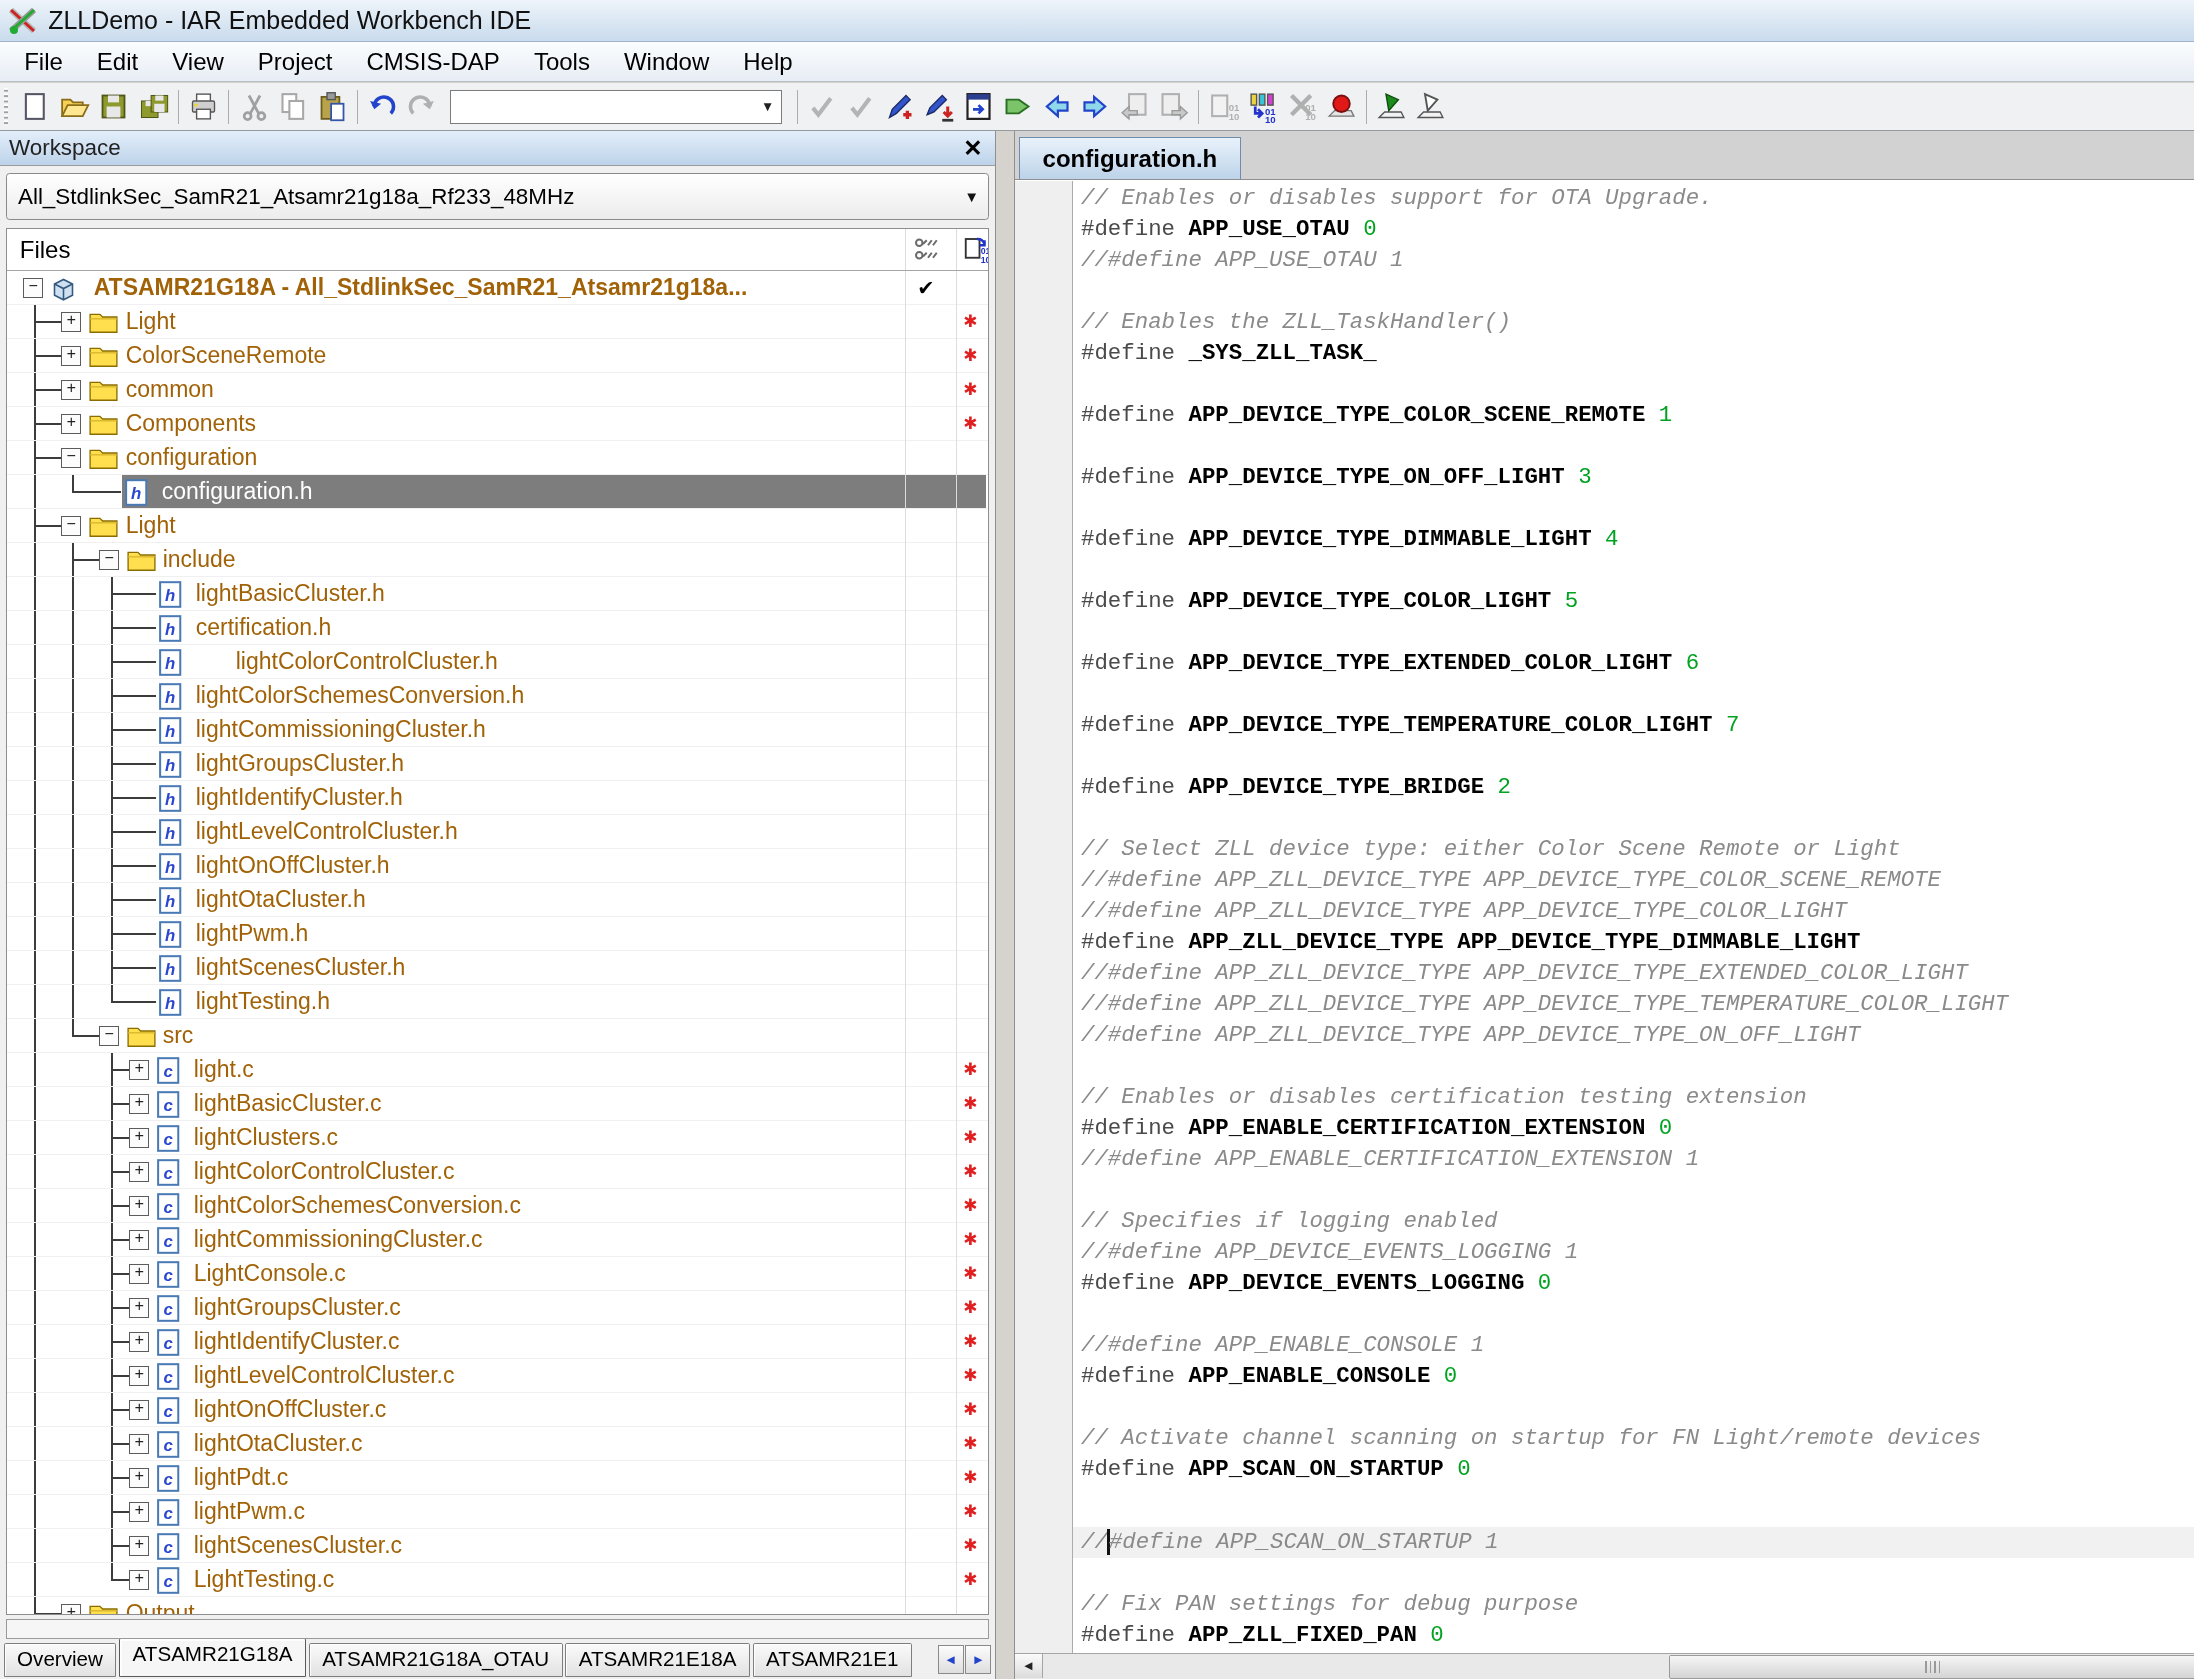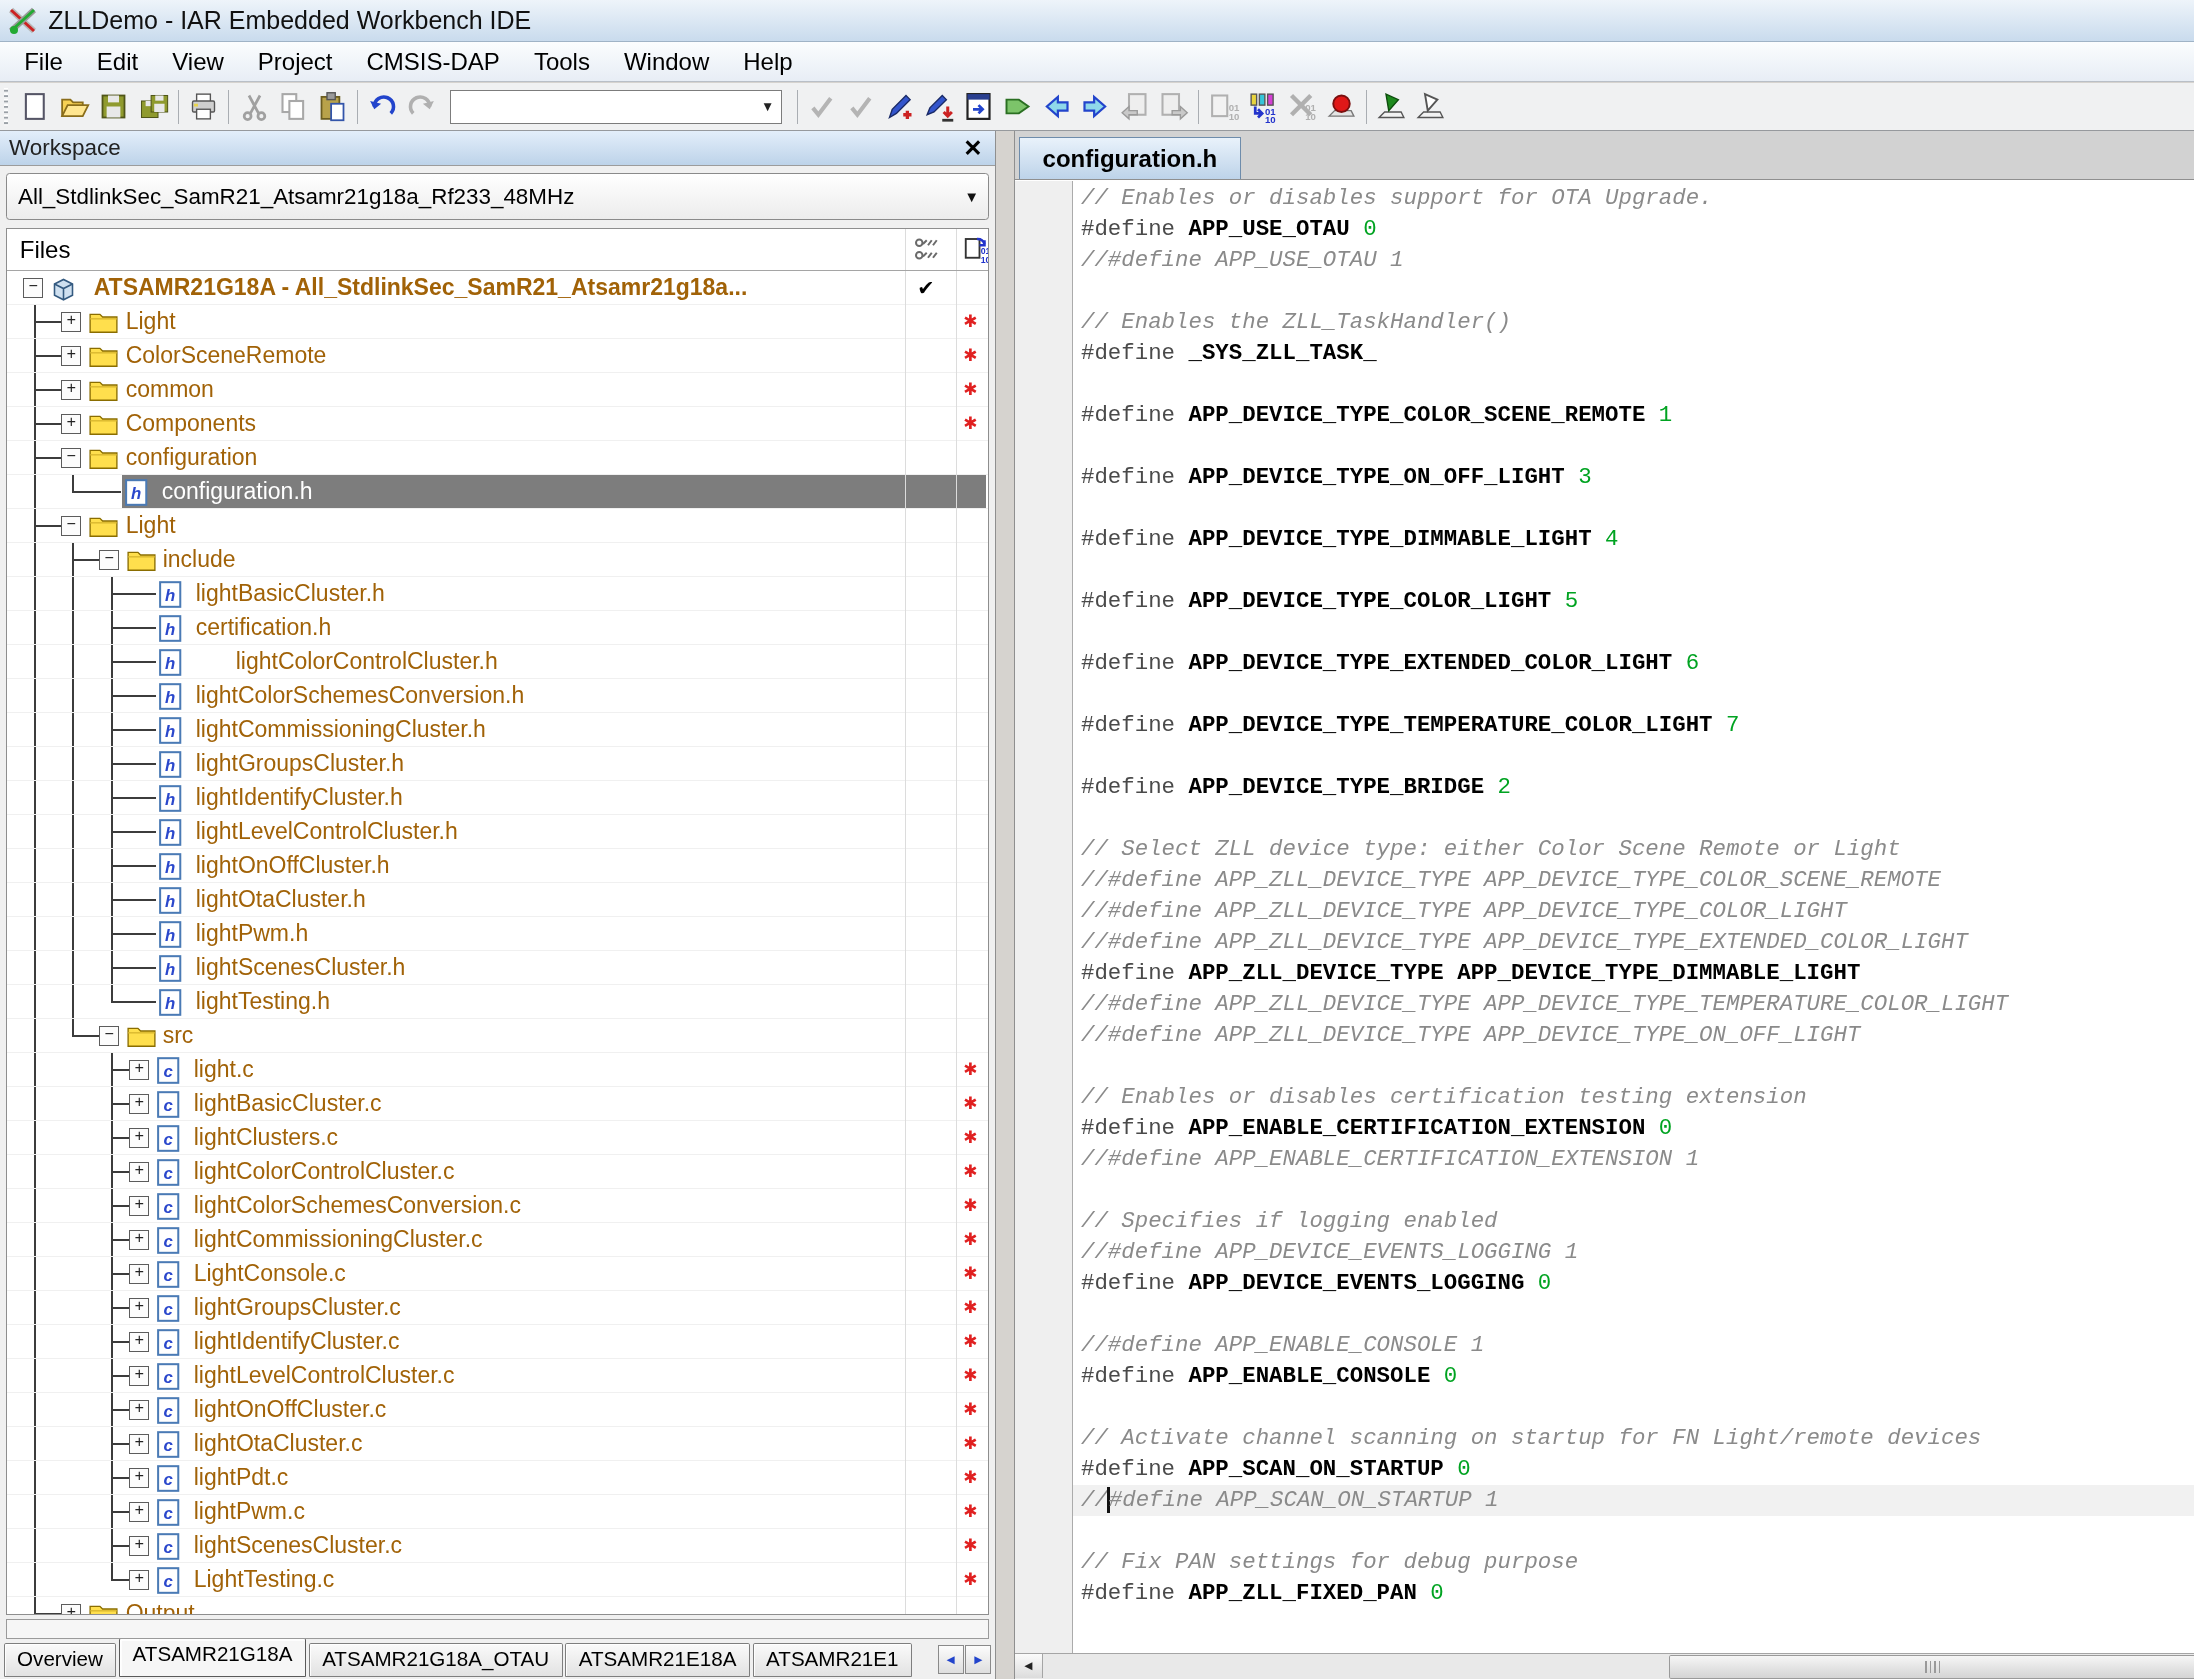--- a/index.html
+++ b/index.html
@@ -85,21 +85,21 @@
     border-bottom:1.8px solid #8f8f8f;}
   #etab{position:absolute;left:3.6px;bottom:0;height:41px;padding:0 23px;
     background:linear-gradient(#e9f2fb,#bdd3e9);border:0.9px solid #6e8cab;border-bottom:none;
     font-size:24px;font-weight:bold;color:#000;line-height:41px;}
   #ecode{position:absolute;left:0;top:50px;right:0;bottom:25px;background:#fff;overflow:hidden;}
   #gutter{position:absolute;left:0;top:0;bottom:0;width:57px;background:#efefef;
     border-right:0.9px solid #ababab;}
   #lines{position:absolute;left:58px;top:1.8px;right:0;}
   .cline{height:31px;line-height:31px;font-family:"Liberation Mono",monospace;font-size:22.4px;
     white-space:pre;padding-left:8px;}
-  .cline.hl{background:#f1f1f1;}
+  .cline.hl{background:#f1f1f1;margin-top:42px;}
   .cm{color:#8a8a8a;font-style:italic;}
   .dir{color:#4a4a4a;}
   .mac{color:#000;font-weight:bold;}
   .num{color:#00a321;}
   .caret{display:inline-block;width:2.7px;height:26px;background:#111;vertical-align:middle;margin:0 -0.9px;}
   #ehscroll{position:absolute;left:0;bottom:0;right:0;height:25px;background:#e9e9e9;
     border-top:0.9px solid #a5a5a5;}
   #ehscroll .larr{position:absolute;left:0;top:0;width:27px;height:24px;
     background:linear-gradient(#fbfbfb,#dcdcdc);border-right:0.9px solid #a5a5a5;
     font-size:13.4px;color:#222;text-align:center;line-height:24px;}
@@ -847,22 +847,22 @@
         <div class="cline">&nbsp;</div>
         <div class="cline"><span class="dir">#define </span><span class="mac">APP_DEVICE_TYPE_EXTENDED_COLOR_LIGHT</span><span class="dir"> </span><span class="num">6</span></div>
         <div class="cline">&nbsp;</div>
         <div class="cline"><span class="dir">#define </span><span class="mac">APP_DEVICE_TYPE_TEMPERATURE_COLOR_LIGHT</span><span class="dir"> </span><span class="num">7</span></div>
         <div class="cline">&nbsp;</div>
         <div class="cline"><span class="dir">#define </span><span class="mac">APP_DEVICE_TYPE_BRIDGE</span><span class="dir"> </span><span class="num">2</span></div>
         <div class="cline">&nbsp;</div>
         <div class="cline"><span class="cm">// Select ZLL device type: either Color Scene Remote or Light</span></div>
         <div class="cline"><span class="cm">//#define APP_ZLL_DEVICE_TYPE APP_DEVICE_TYPE_COLOR_SCENE_REMOTE</span></div>
         <div class="cline"><span class="cm">//#define APP_ZLL_DEVICE_TYPE APP_DEVICE_TYPE_COLOR_LIGHT</span></div>
+        <div class="cline"><span class="dir">#define </span><span class="mac">APP_ZLL_DEVICE_TYPE APP_DEVICE_TYPE_DIMMABLE_LIGHT</span></div>
         <div class="cline"><span class="cm">//#define APP_ZLL_DEVICE_TYPE APP_DEVICE_TYPE_EXTENDED_COLOR_LIGHT</span></div>
-        <div class="cline"><span class="dir">#define </span><span class="mac">APP_ZLL_DEVICE_TYPE APP_DEVICE_TYPE_DIMMABLE_LIGHT</span></div>
         <div class="cline"><span class="cm">//#define APP_ZLL_DEVICE_TYPE APP_DEVICE_TYPE_TEMPERATURE_COLOR_LIGHT</span></div>
         <div class="cline"><span class="cm">//#define APP_ZLL_DEVICE_TYPE APP_DEVICE_TYPE_ON_OFF_LIGHT</span></div>
         <div class="cline">&nbsp;</div>
         <div class="cline"><span class="cm">// Enables or disables certification testing extension</span></div>
         <div class="cline"><span class="dir">#define </span><span class="mac">APP_ENABLE_CERTIFICATION_EXTENSION</span><span class="dir"> </span><span class="num">0</span></div>
         <div class="cline"><span class="cm">//#define APP_ENABLE_CERTIFICATION_EXTENSION 1</span></div>
         <div class="cline">&nbsp;</div>
         <div class="cline"><span class="cm">// Specifies if logging enabled</span></div>
         <div class="cline"><span class="cm">//#define APP_DEVICE_EVENTS_LOGGING 1</span></div>
         <div class="cline"><span class="dir">#define </span><span class="mac">APP_DEVICE_EVENTS_LOGGING</span><span class="dir"> </span><span class="num">0</span></div>

